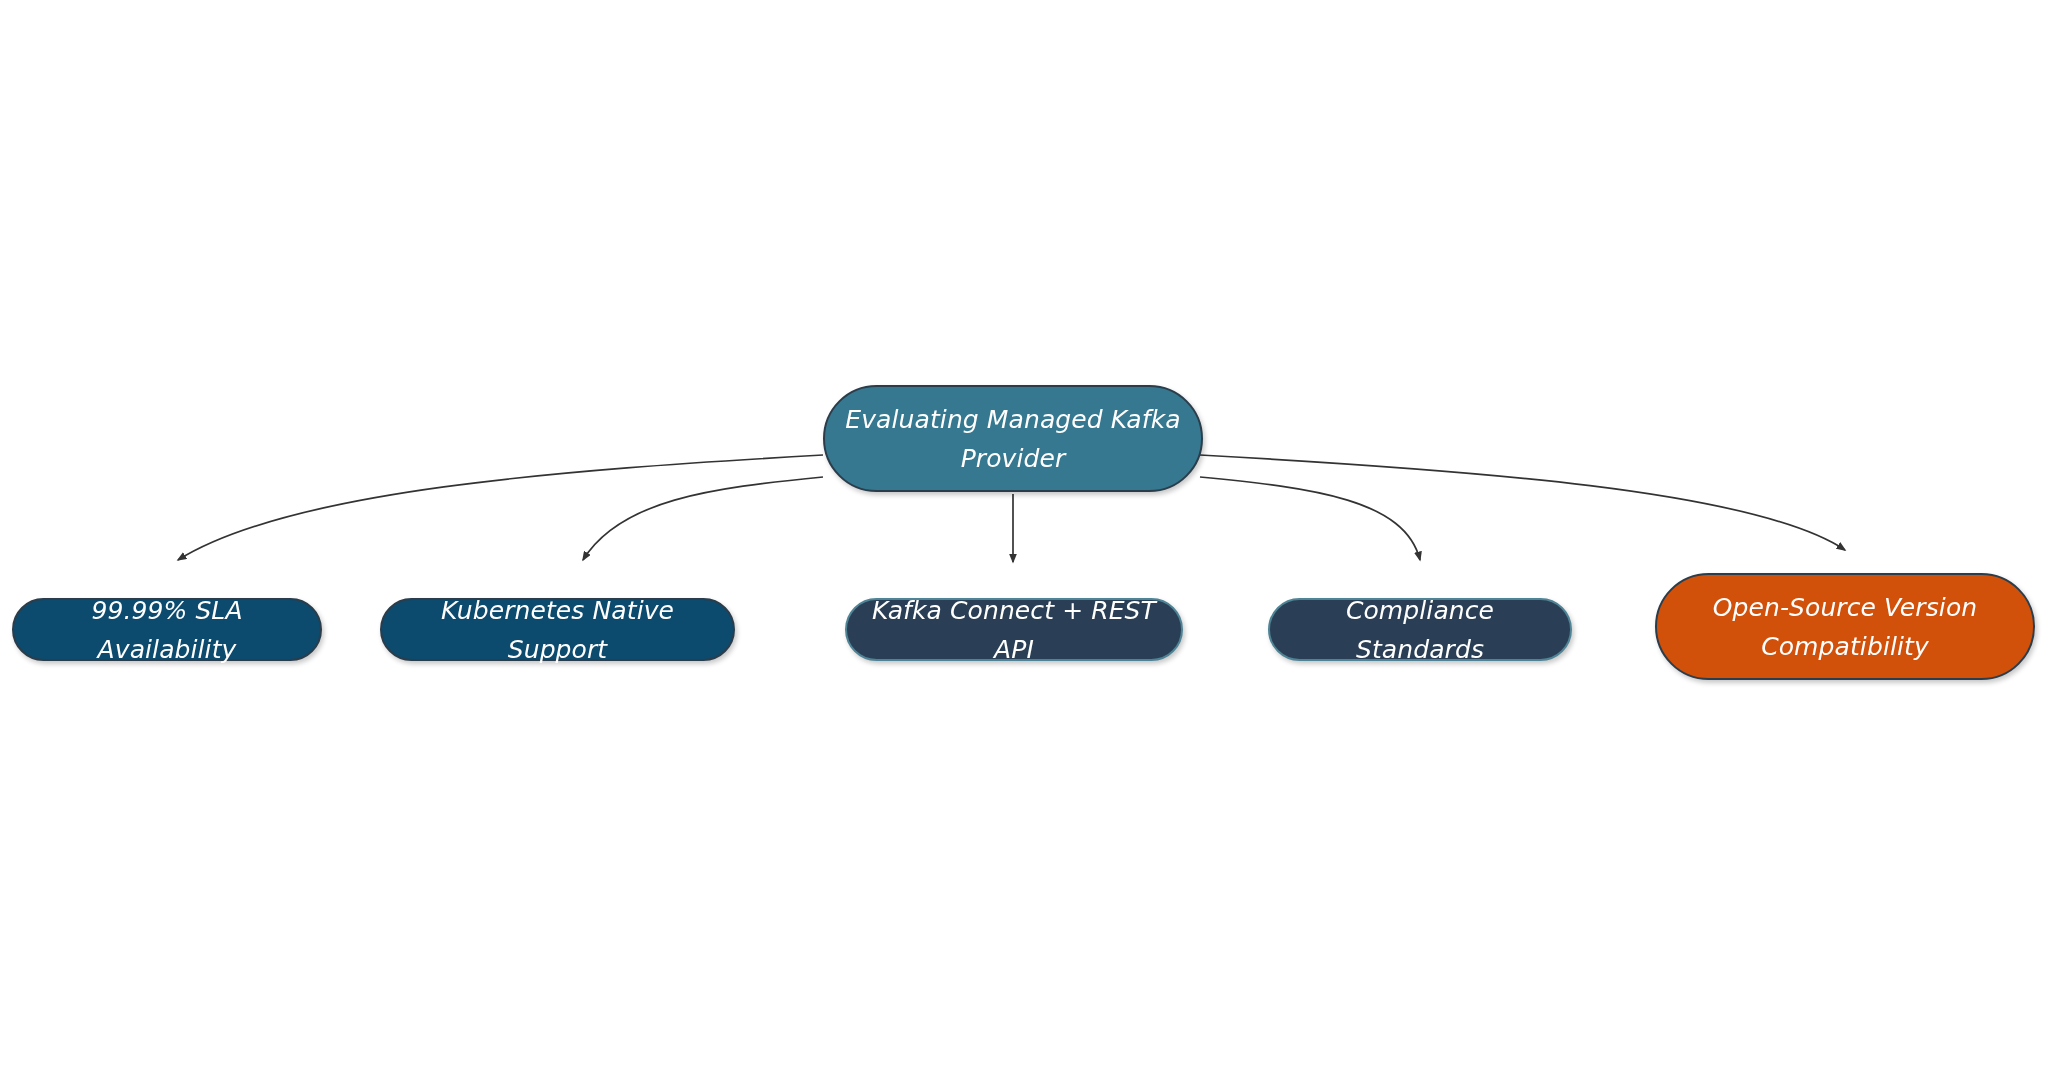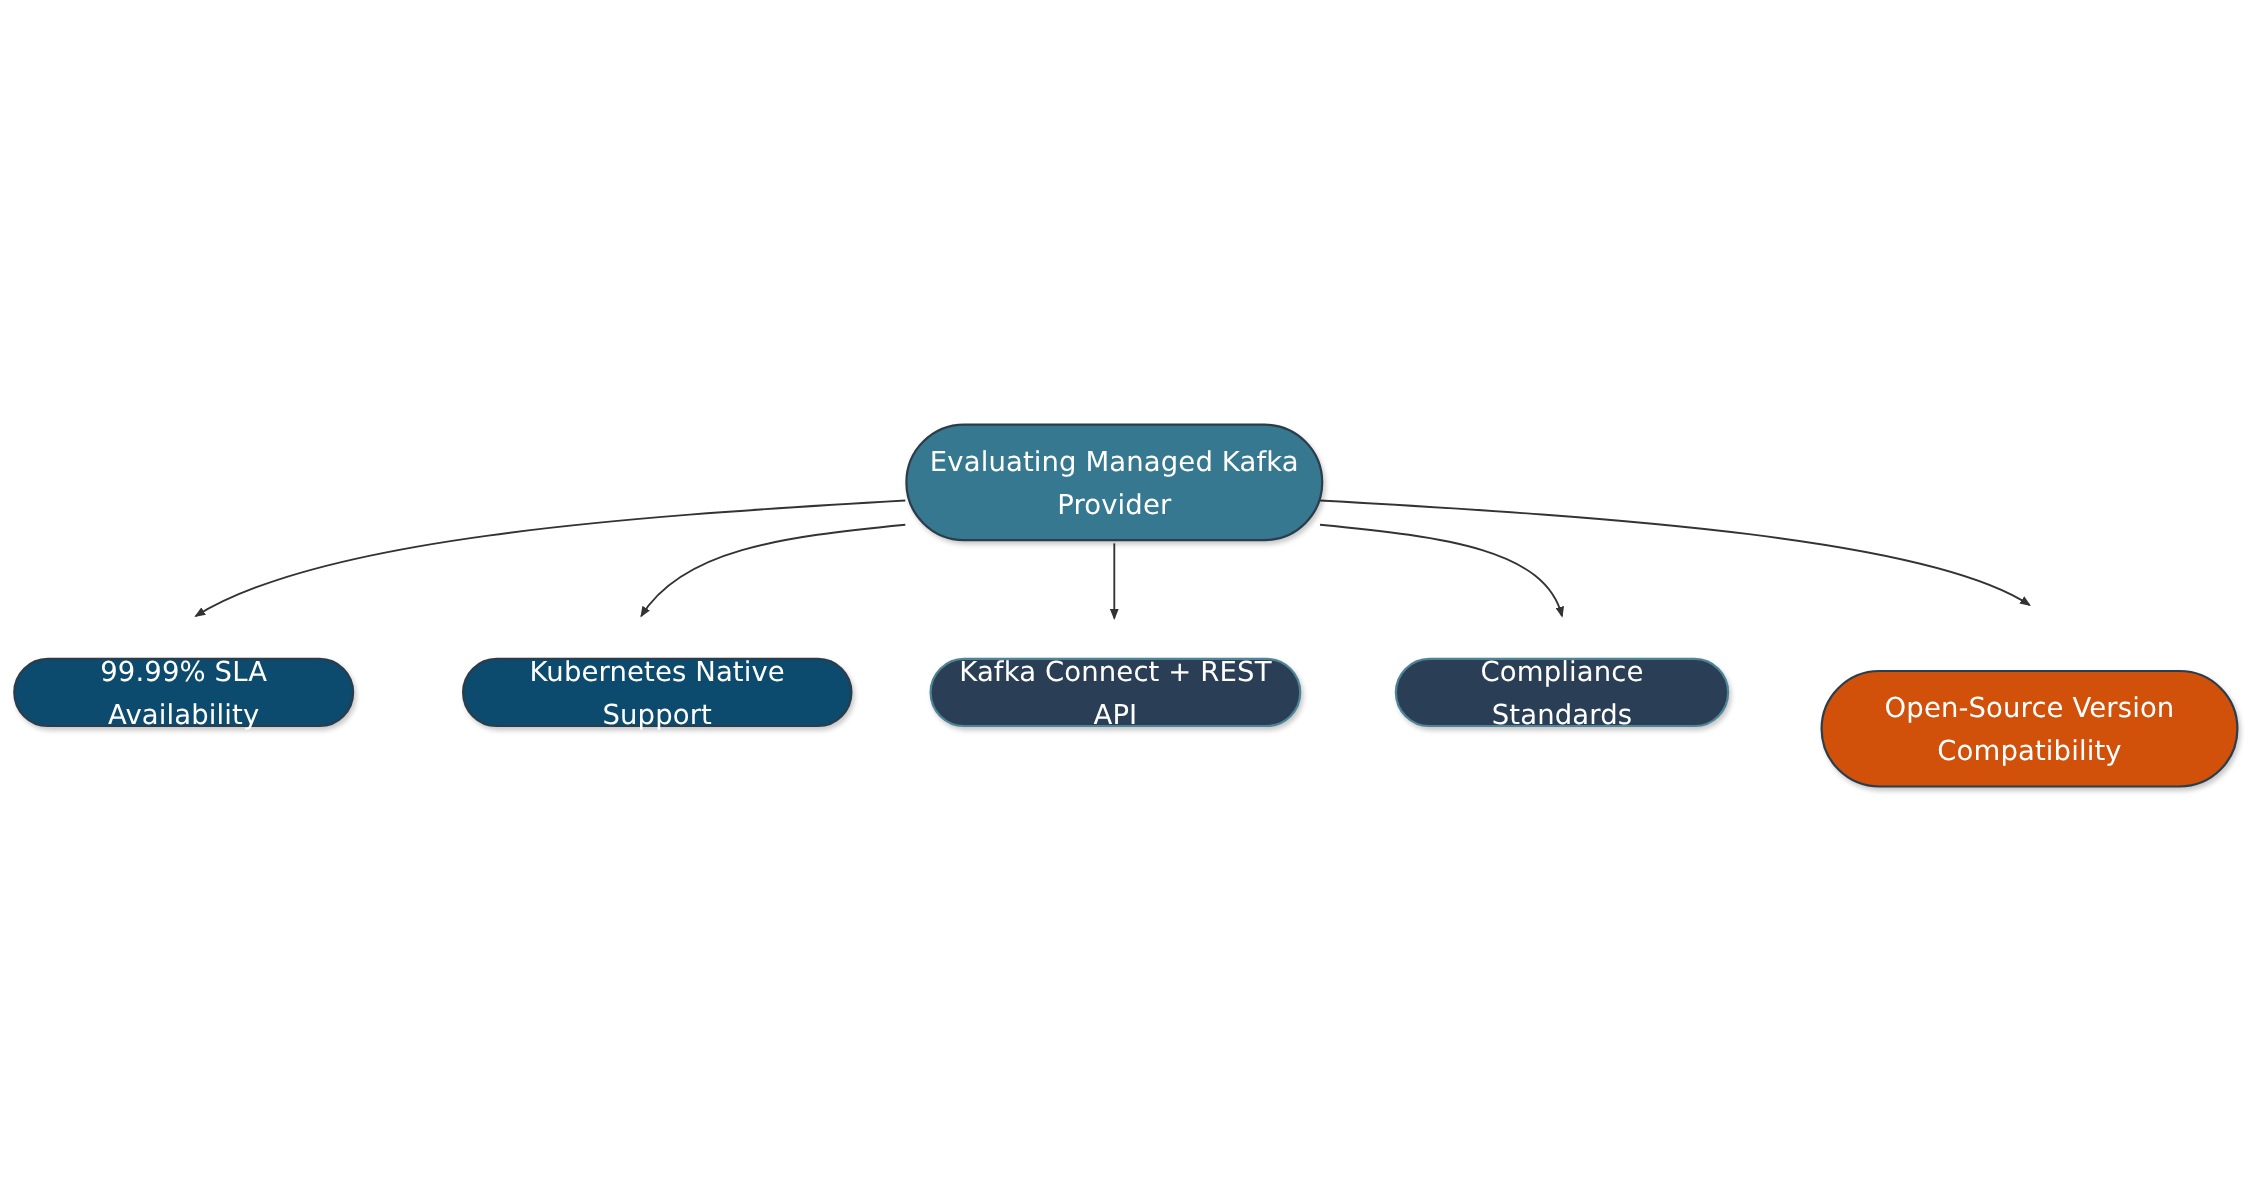--- a/index.html
+++ b/index.html
@@ -11,20 +11,21 @@
     width: 2048px;
     height: 1071px;
     overflow: hidden;
     font-family: "DejaVu Sans", sans-serif;
   }
   #diagram-canvas {
     position: relative;
     width: 2048px;
     height: 1071px;
     background: #ffffff;
+    font-style: italic;
   }
   #edge-layer {
     position: absolute;
     left: 0;
     top: 0;
     width: 2048px;
     height: 1071px;
     pointer-events: none;
   }
   .node {
@@ -89,29 +90,29 @@
   </svg>
 
   <div class="node node-root" style="left:823px; top:385px; width:380px; height:107px;">
     <span class="node-label">Evaluating Managed Kafka Provider</span>
   </div>
 
   <div class="node node-teal" style="left:12px; top:598px; width:310px; height:63px;">
     <span class="node-label">99.99% SLA Availability</span>
   </div>
 
-  <div class="node node-teal" style="left:420px; top:598px; width:355px; height:63px;">
+  <div class="node node-teal" style="left:380px; top:598px; width:355px; height:63px;">
     <span class="node-label">Kubernetes Native Support</span>
   </div>
 
   <div class="node node-navy" style="left:1268px; top:598px; width:304px; height:63px;">
     <span class="node-label">Compliance Standards</span>
   </div>
 
   <div class="node node-navy" style="left:845px; top:598px; width:338px; height:63px;">
     <span class="node-label">Kafka Connect + REST API</span>
   </div>
 
-  <div class="node node-orange" style="left:1655px; top:573px; width:380px; height:107px;margin-top:36px;">
+  <div class="node node-orange" style="left:1655px; top:573px; width:380px; height:107px;">
     <span class="node-label">Open-Source Version Compatibility</span>
   </div>
 
 </div>
 
 </body></html>

